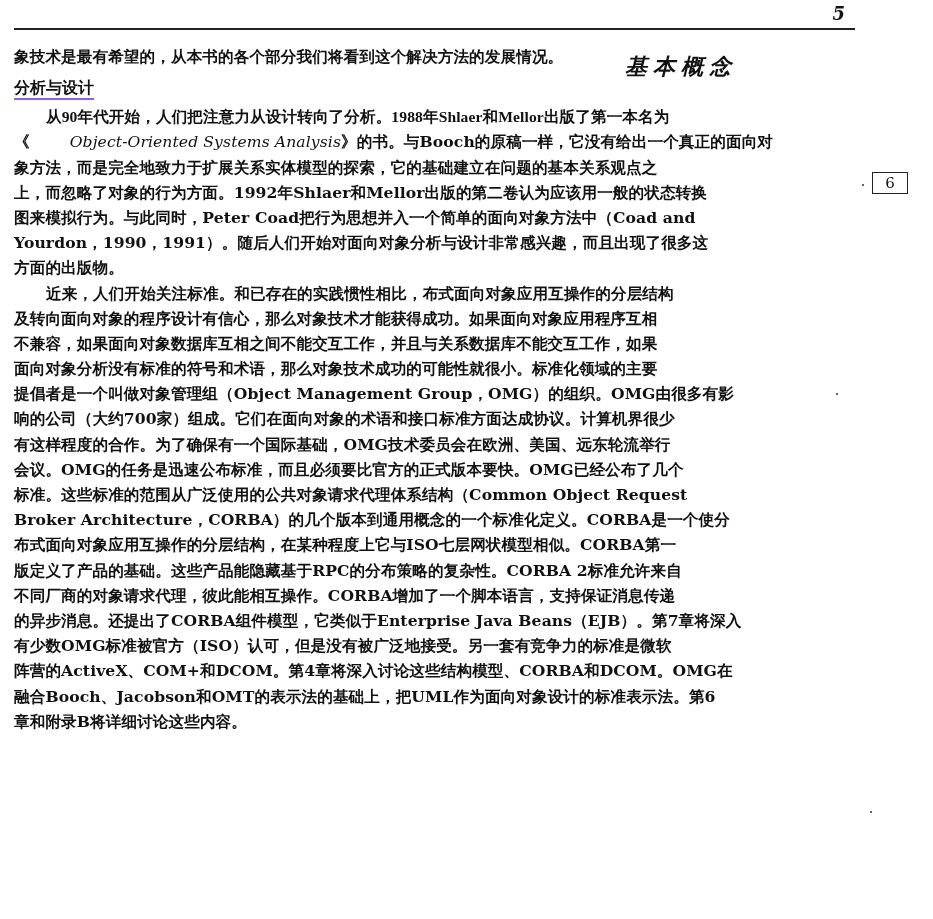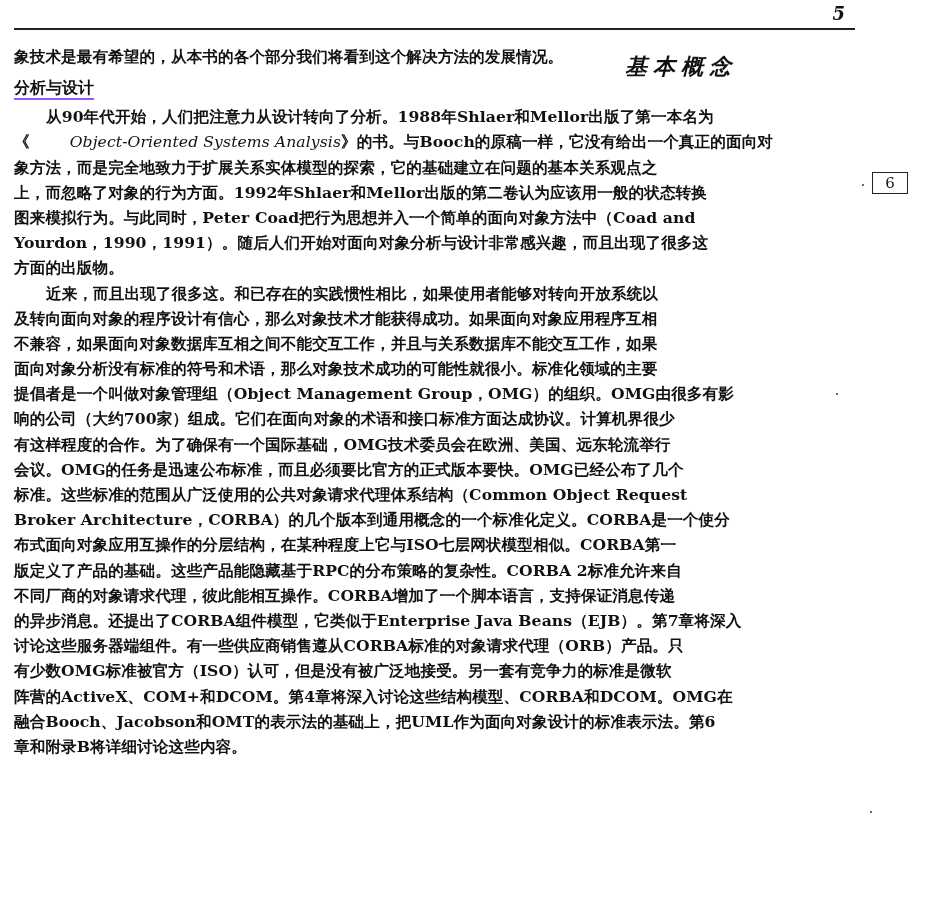--- a/index.html
+++ b/index.html
@@ -5,21 +5,21 @@
   html, body { margin:0; padding:0; background:#ffffff; }
   body { width:933px; height:919px; position:relative; overflow:hidden;
          font-family:"DejaVu Serif", "Liberation Serif", serif; color:#111; }
   .header { position:absolute; left:14px; top:0; width:841px; height:28px;
             border-bottom:2px solid #222; }
   .header-title { position:absolute; right:118px; top:4px; font-size:22px; font-weight:bold;
                   font-style:italic; letter-spacing:6px;margin-top:48px; }
   .header-page { position:absolute; right:10px; top:3px; font-size:18px; font-weight:bold; font-style:italic; }
   .content { position:absolute; left:14px; top:44px; width:842px; font-size:15.6px; line-height:25.2px; }
   .line { white-space:nowrap; height:25.2px; font-weight:bold; letter-spacing:0.1px; }
-  .indent { padding-left:32px; }
+  .indent { padding-left:32px;font-family:Liberation Serif, serif; }
   .section-heading { display:inline-block; font-weight:bold; font-size:16px; border-bottom:2px solid #8b5cf6;
                      line-height:21px; margin:8px 0 4px 0; }
   .italic { font-style:italic; font-weight:normal; font-family:"DejaVu Serif", serif;margin-left:40px; }
   .margin-box { position:absolute; left:872px; top:172px; width:34px; height:20px;
                 border:1px solid #222; text-align:center; font-size:15px; line-height:20px; }
   .dot { position:absolute; width:2px; height:2px; background:#333; border-radius:1px; }
 </style>
 </head>
 <body>
 
@@ -43,33 +43,32 @@
     <div class="line indent">从90年代开始，人们把注意力从设计转向了分析。1988年Shlaer和Mellor出版了第一本名为</div>
     <div class="line"><span>《</span><span class="italic">Object-Oriented Systems Analysis</span><span>》的书。与Booch的原稿一样，它没有给出一个真正的面向对</span></div>
     <div class="line">象方法，而是完全地致力于扩展关系实体模型的探索，它的基础建立在问题的基本关系观点之</div>
     <div class="line">上，而忽略了对象的行为方面。1992年Shlaer和Mellor出版的第二卷认为应该用一般的状态转换</div>
     <div class="line">图来模拟行为。与此同时，Peter Coad把行为思想并入一个简单的面向对象方法中（Coad and</div>
     <div class="line">Yourdon，1990，1991）。随后人们开始对面向对象分析与设计非常感兴趣，而且出现了很多这</div>
     <div class="line">方面的出版物。</div>
   </div>
 
   <div>
-    <div class="line indent">近来，而且出现了很多这。和已存在的实践惯性相比，如果使用者能够对转向开放系统以</div>
+    <div class="line indent">近来，人们开始关注标准。和已存在的实践惯性相比，布式面向对象应用互操作的分层结构</div>
     <div class="line">及转向面向对象的程序设计有信心，那么对象技术才能获得成功。如果面向对象应用程序互相</div>
     <div class="line">不兼容，如果面向对象数据库互相之间不能交互工作，并且与关系数据库不能交互工作，如果</div>
     <div class="line">面向对象分析没有标准的符号和术语，那么对象技术成功的可能性就很小。标准化领域的主要</div>
     <div class="line">提倡者是一个叫做对象管理组（Object Management Group，OMG）的组织。OMG由很多有影</div>
     <div class="line">响的公司（大约700家）组成。它们在面向对象的术语和接口标准方面达成协议。计算机界很少</div>
     <div class="line">有这样程度的合作。为了确保有一个国际基础，OMG技术委员会在欧洲、美国、远东轮流举行</div>
     <div class="line">会议。OMG的任务是迅速公布标准，而且必须要比官方的正式版本要快。OMG已经公布了几个</div>
     <div class="line">标准。这些标准的范围从广泛使用的公共对象请求代理体系结构（Common Object Request</div>
     <div class="line">Broker Architecture，CORBA）的几个版本到通用概念的一个标准化定义。CORBA是一个使分</div>
     <div class="line">布式面向对象应用互操作的分层结构，在某种程度上它与ISO七层网状模型相似。CORBA第一</div>
     <div class="line">版定义了产品的基础。这些产品能隐藏基于RPC的分布策略的复杂性。CORBA 2标准允许来自</div>
     <div class="line">不同厂商的对象请求代理，彼此能相互操作。CORBA增加了一个脚本语言，支持保证消息传递</div>
     <div class="line">的异步消息。还提出了CORBA组件模型，它类似于Enterprise Java Beans（EJB）。第7章将深入</div>
-    <div class="line">讨论这些服务器端组件。有一些供应商销售遵从CORBA标准的对象请求代理（ORB）产品。只</div>
     <div class="line">有少数OMG标准被官方（ISO）认可，但是没有被广泛地接受。另一套有竞争力的标准是微软</div>
     <div class="line">阵营的ActiveX、COM+和DCOM。第4章将深入讨论这些结构模型、CORBA和DCOM。OMG在</div>
     <div class="line">融合Booch、Jacobson和OMT的表示法的基础上，把UML作为面向对象设计的标准表示法。第6</div>
     <div class="line">章和附录B将详细讨论这些内容。</div>
   </div>
 </div>
 
 </body></html>

